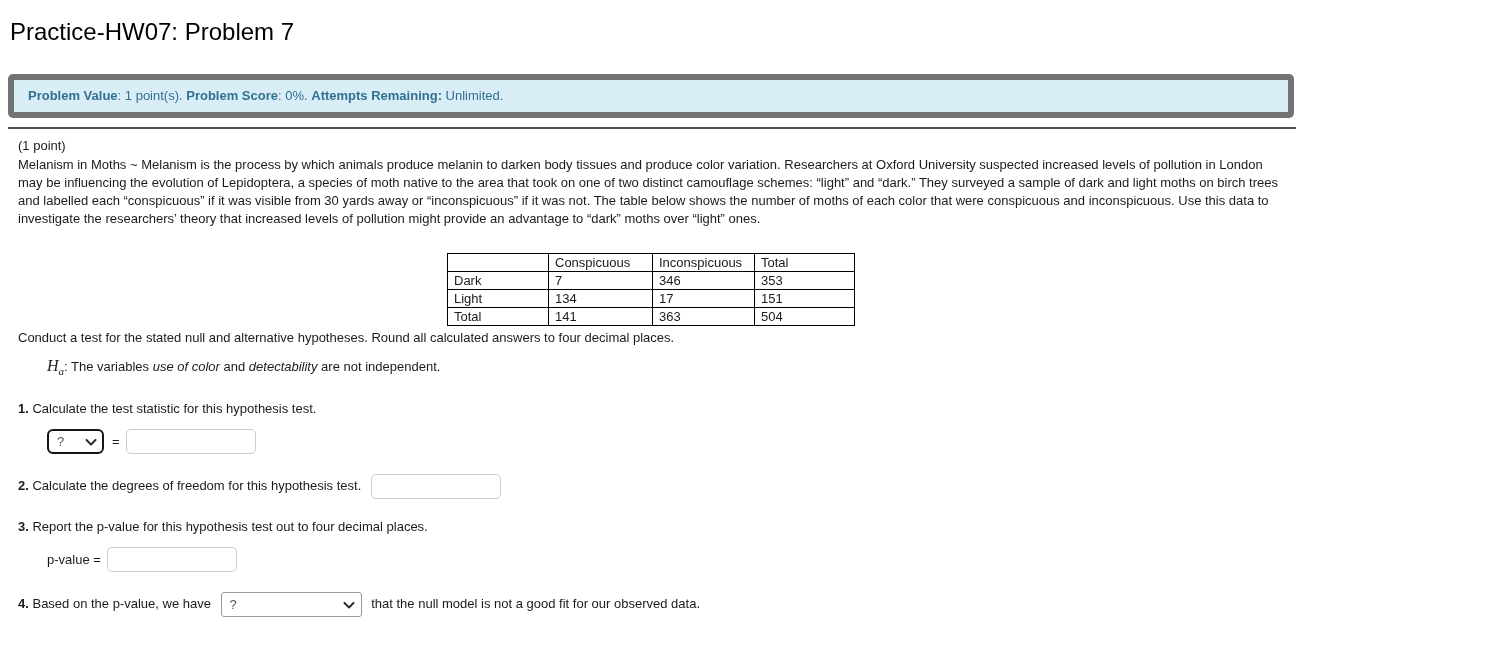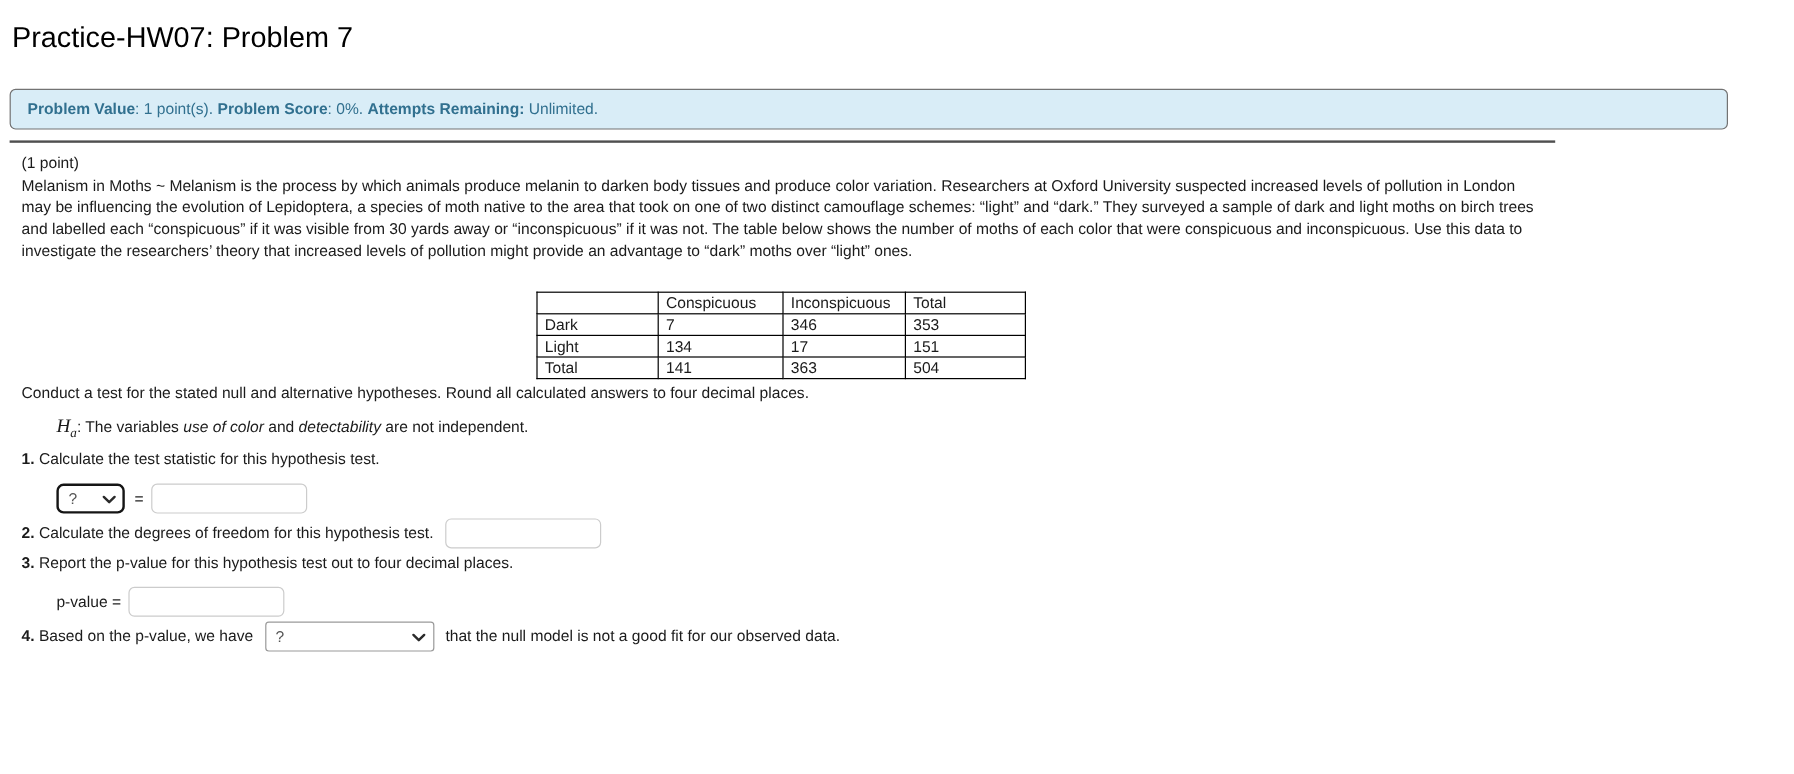--- a/index.html
+++ b/index.html
@@ -2,22 +2,22 @@
 <html><head>
 <meta charset="utf-8">
 <style>
   * { box-sizing: border-box; }
   body { margin: 0; background: #fff; font-family: "Liberation Sans", sans-serif; font-size: 13px; color: #1b1b1b; }
   .page { width: 1495px; height: 645px; position: relative; overflow: hidden; background: #fff; }
 
   .title { margin: 18px 0 0 10px; font-size: 24px; font-weight: normal; color: #000; font-family: "Liberation Sans", sans-serif; }
 
   .alert {
-    margin: 28px 4px 0 8px; width: 1432px;
-    background: #d9edf7; border: 1px solid #737373; border-radius: 5px;
+    margin: 28px 4px 0 8px; width: 1286px;
+    background: #d9edf7; border: 6px solid #737373; border-radius: 5px;
     color: #31708f; padding: 8px 14px; line-height: 16px;
   }
   .alert b { font-weight: bold; }
 
   .rule { margin: 9px 0 0 8px; width: 1288px; border: none; border-top: 2px solid #4f4f4f; height: 0; }
 
   .content { margin-left: 18px; }
   .points { margin-top: 9px; }
   .prob { margin-top: 3px; width: 1263px; line-height: 18px; }
   .prob b { font-weight: normal; }
@@ -32,21 +32,21 @@
   table.moth col.c3 { width: 102px; }
   table.moth col.c4 { width: 100px; }
 
   .conduct { margin-top: 4px; }
 
   .hyp { margin: 11px 0 0 29px; line-height: 19px; }
   .hyp .mathH { font-family: "Liberation Serif", serif; font-style: italic; font-size: 16px; }
   .hyp sub { font-family: "Liberation Serif", serif; font-size: 11px; }
   .hyp i { font-style: italic; }
 
-  .qline { margin-top: 4px; }
+  .qline { margin-top: 20px; }
   .qnum { font-weight: bold; }
 
   .answer-row { margin: 13px 0 0 29px; display: flex; align-items: center; }
 
   .select-wrap { position: relative; display: inline-block; }
   .select-wrap .chev { position: absolute; right: 7px; top: 50%; margin-top: -3px; pointer-events: none; }
 
   select.sel {
     appearance: none; -webkit-appearance: none;
     background: #fff; color: #555; font-size: 13px; font-family: "Liberation Sans", sans-serif;

